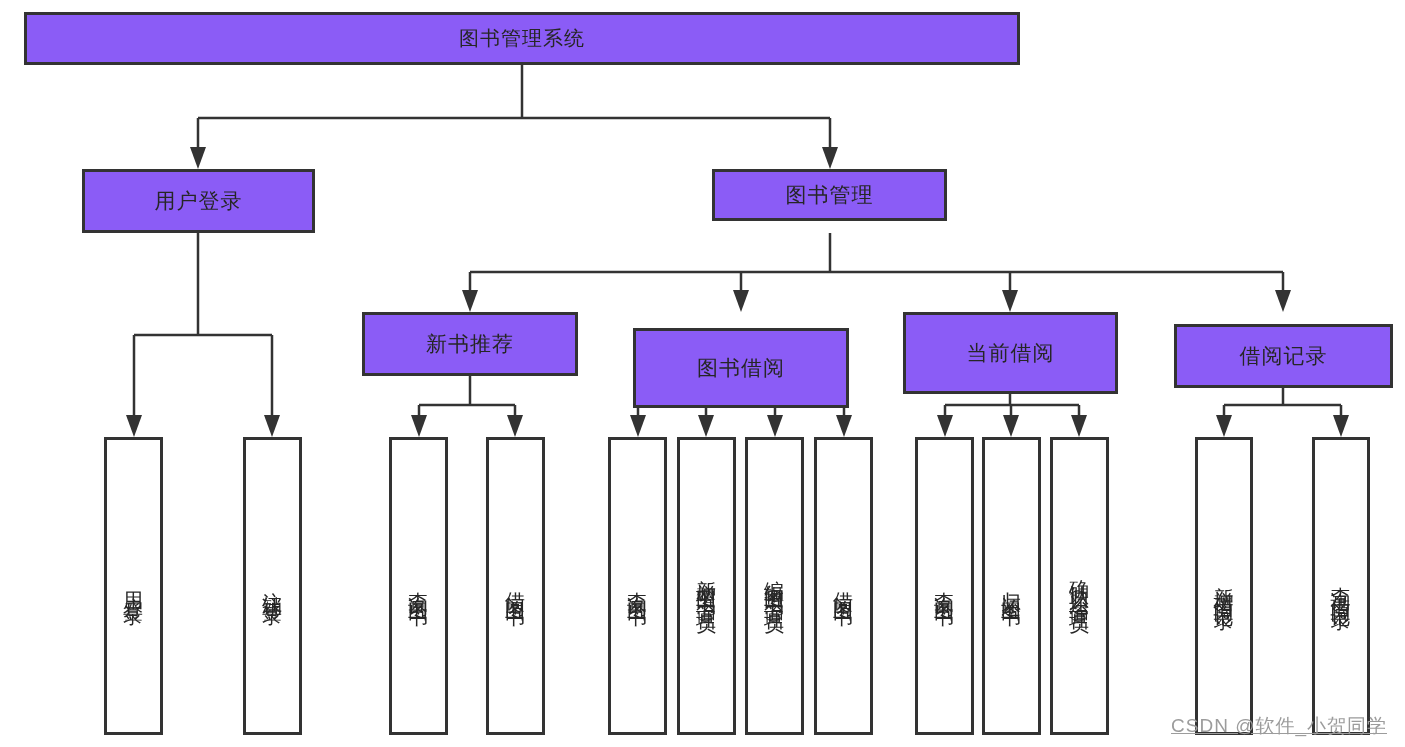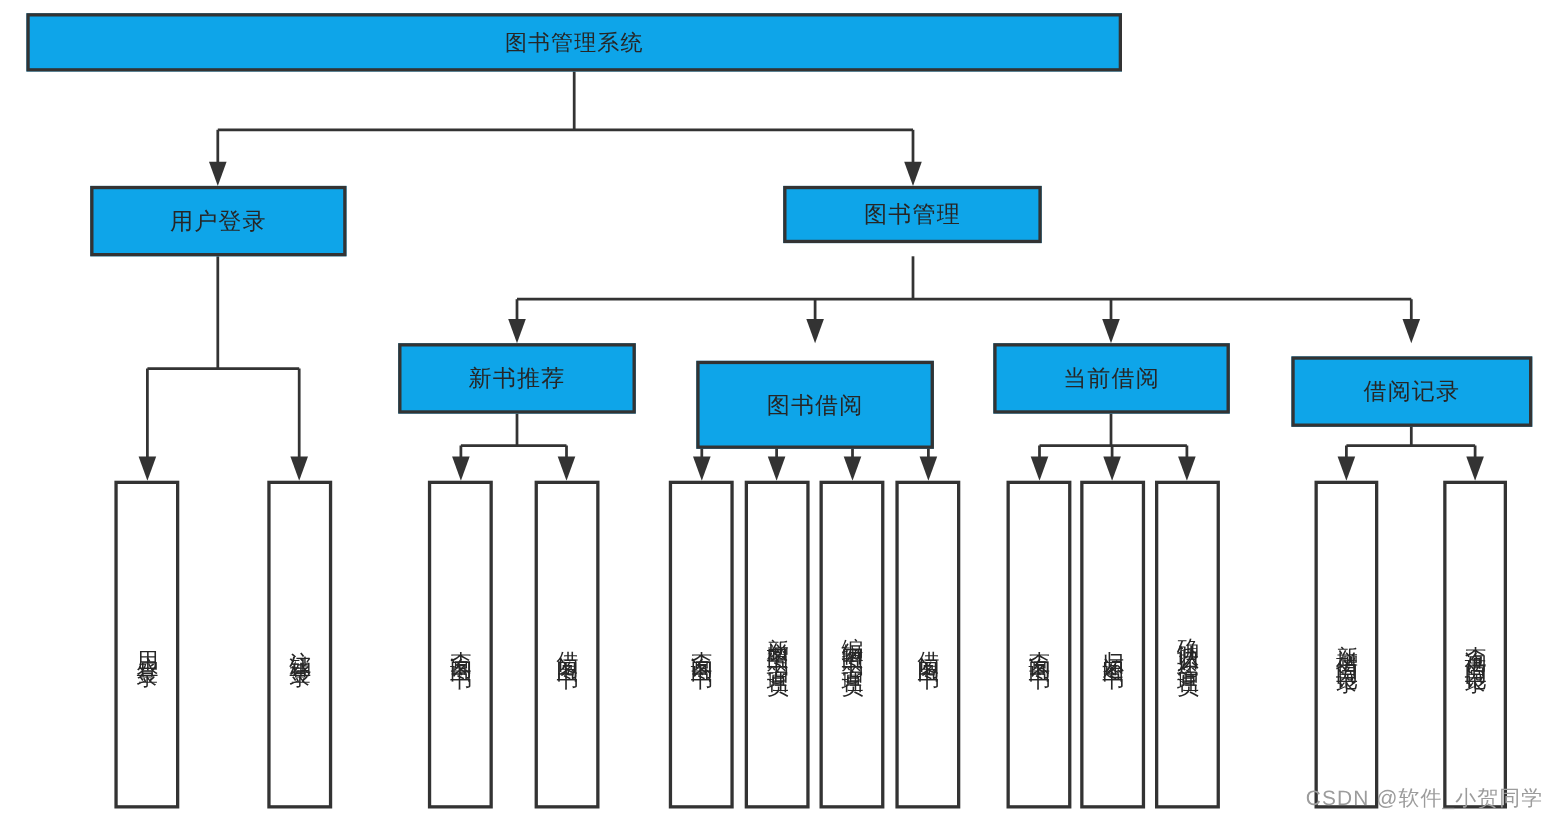--- a/index.html
+++ b/index.html
@@ -14,21 +14,21 @@
   .canvas{
     position:relative;
     width:1405px;height:747px;
     background:var(--bg);
     overflow:hidden;
   }
   .connectors{position:absolute;left:0;top:0;width:1405px;height:747px;}
   .node{
     position:absolute;
     border:3px solid var(--line);
-    background:#0ea5e9;
+    background:#8b5cf6;
     display:flex;align-items:center;justify-content:center;
     color:var(--text);
     font-size:21px;
     letter-spacing:1px;
     white-space:nowrap;
   }
   .node.root{font-size:20px;}
   .leaf{
     position:absolute;
     border:3px solid var(--line);
@@ -39,25 +39,26 @@
   }
   .leaf span{
     writing-mode:vertical-rl;
     text-orientation:mixed;
     font-size:20px;
     letter-spacing:5px;
     line-height:1;
   }
   .watermark{
     position:absolute;
-    right:2px;bottom:8px;
+    right:18px;bottom:8px;
     color:var(--wm);
     font-size:19px;
     letter-spacing:1px;
     white-space:nowrap;
+    text-decoration:underline;
   }
 </style>
 </head>
 <body>
 
 <div class="canvas">
 
   <svg class="connectors" viewBox="0 0 1405 747" xmlns="http://www.w3.org/2000/svg">
     <g stroke="#333333" stroke-width="2.5" fill="none">
 
@@ -124,21 +125,21 @@
     </g>
   </svg>
 
   <div class="node root" style="left:24px;top:12px;width:996px;height:53px;">图书管理系统</div>
 
   <div class="node" style="left:82px;top:169px;width:233px;height:64px;">用户登录</div>
   <div class="node" style="left:712px;top:169px;width:235px;height:52px;">图书管理</div>
 
   <div class="node" style="left:362px;top:312px;width:216px;height:64px;">新书推荐</div>
   <div class="node" style="left:633px;top:328px;width:216px;height:80px;">图书借阅</div>
-  <div class="node" style="left:903px;top:312px;width:215px;height:64px;">当前借阅</div>
+  <div class="node" style="left:903px;top:312px;width:215px;height:82px;">当前借阅</div>
   <div class="node" style="left:1174px;top:312px;width:219px;height:64px;margin-top:12px;">借阅记录</div>
 
   <div class="leaf" style="left:104px;">
     <span>用户登录</span>
   </div>
   <div class="leaf" style="left:243px;">
     <span>注销登录</span>
   </div>
 
   <div class="leaf" style="left:389px;">

